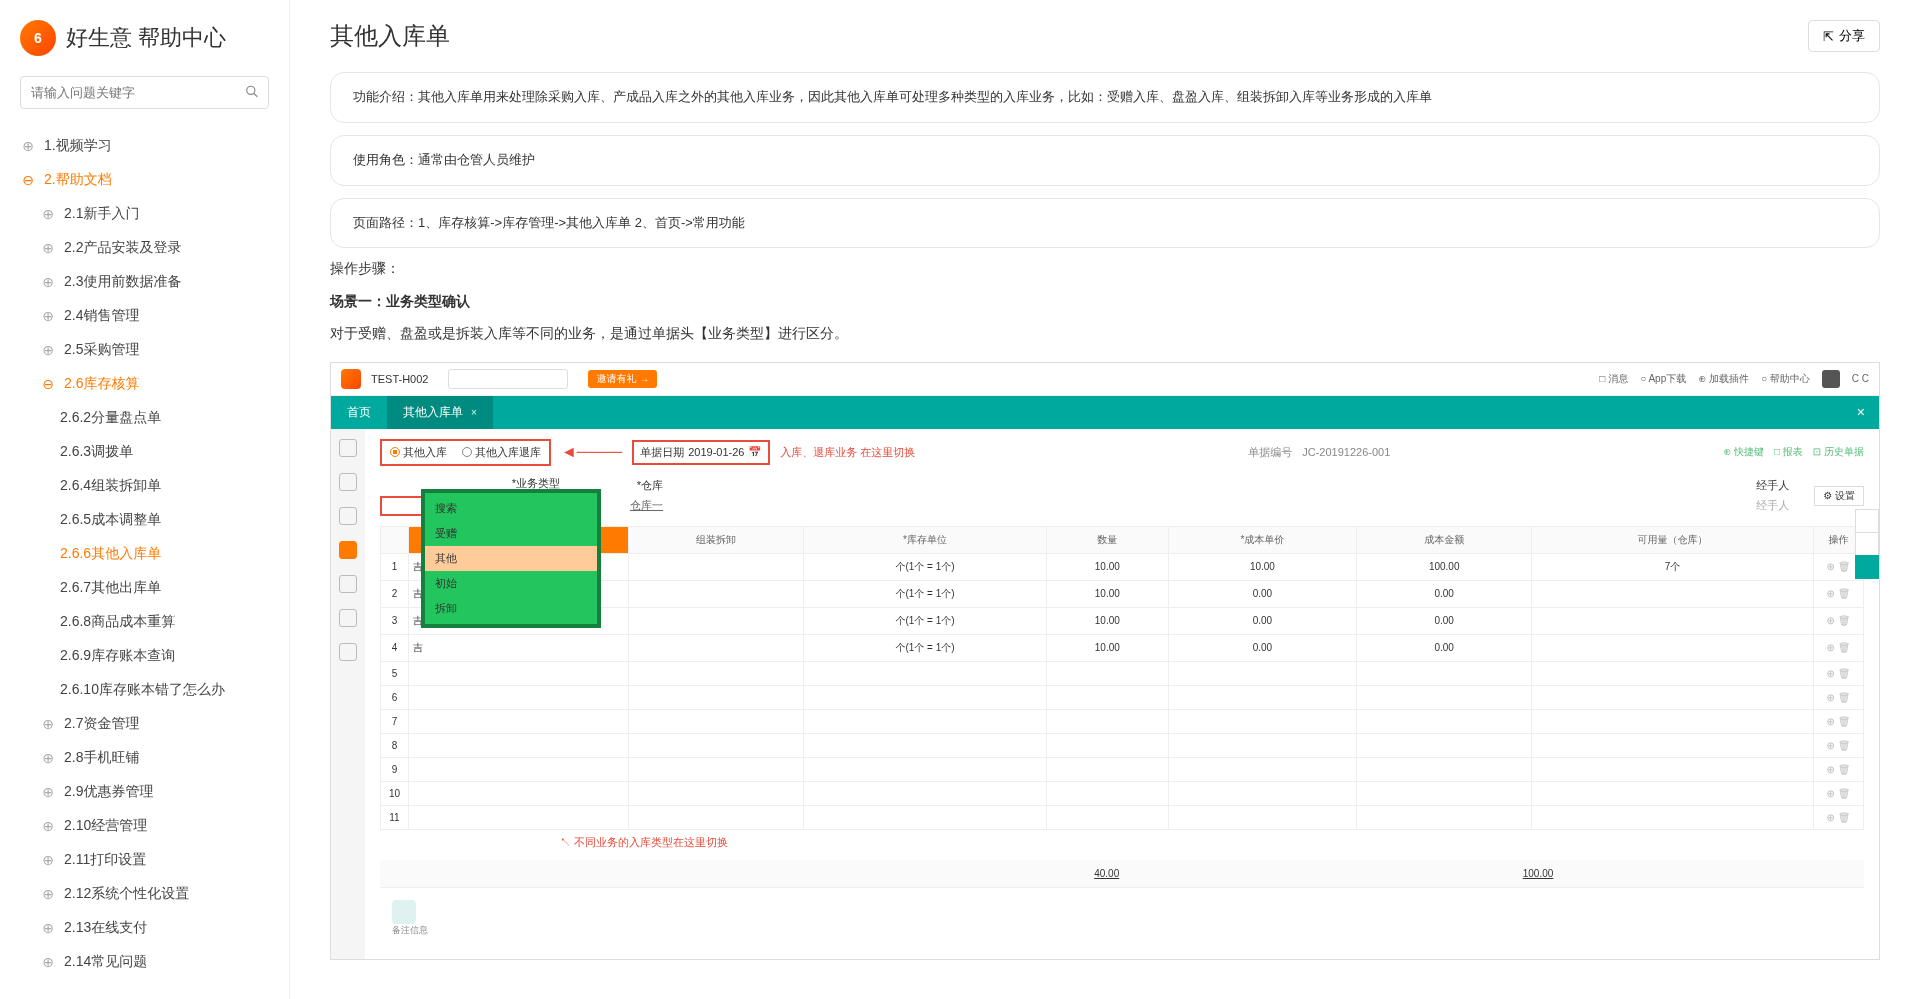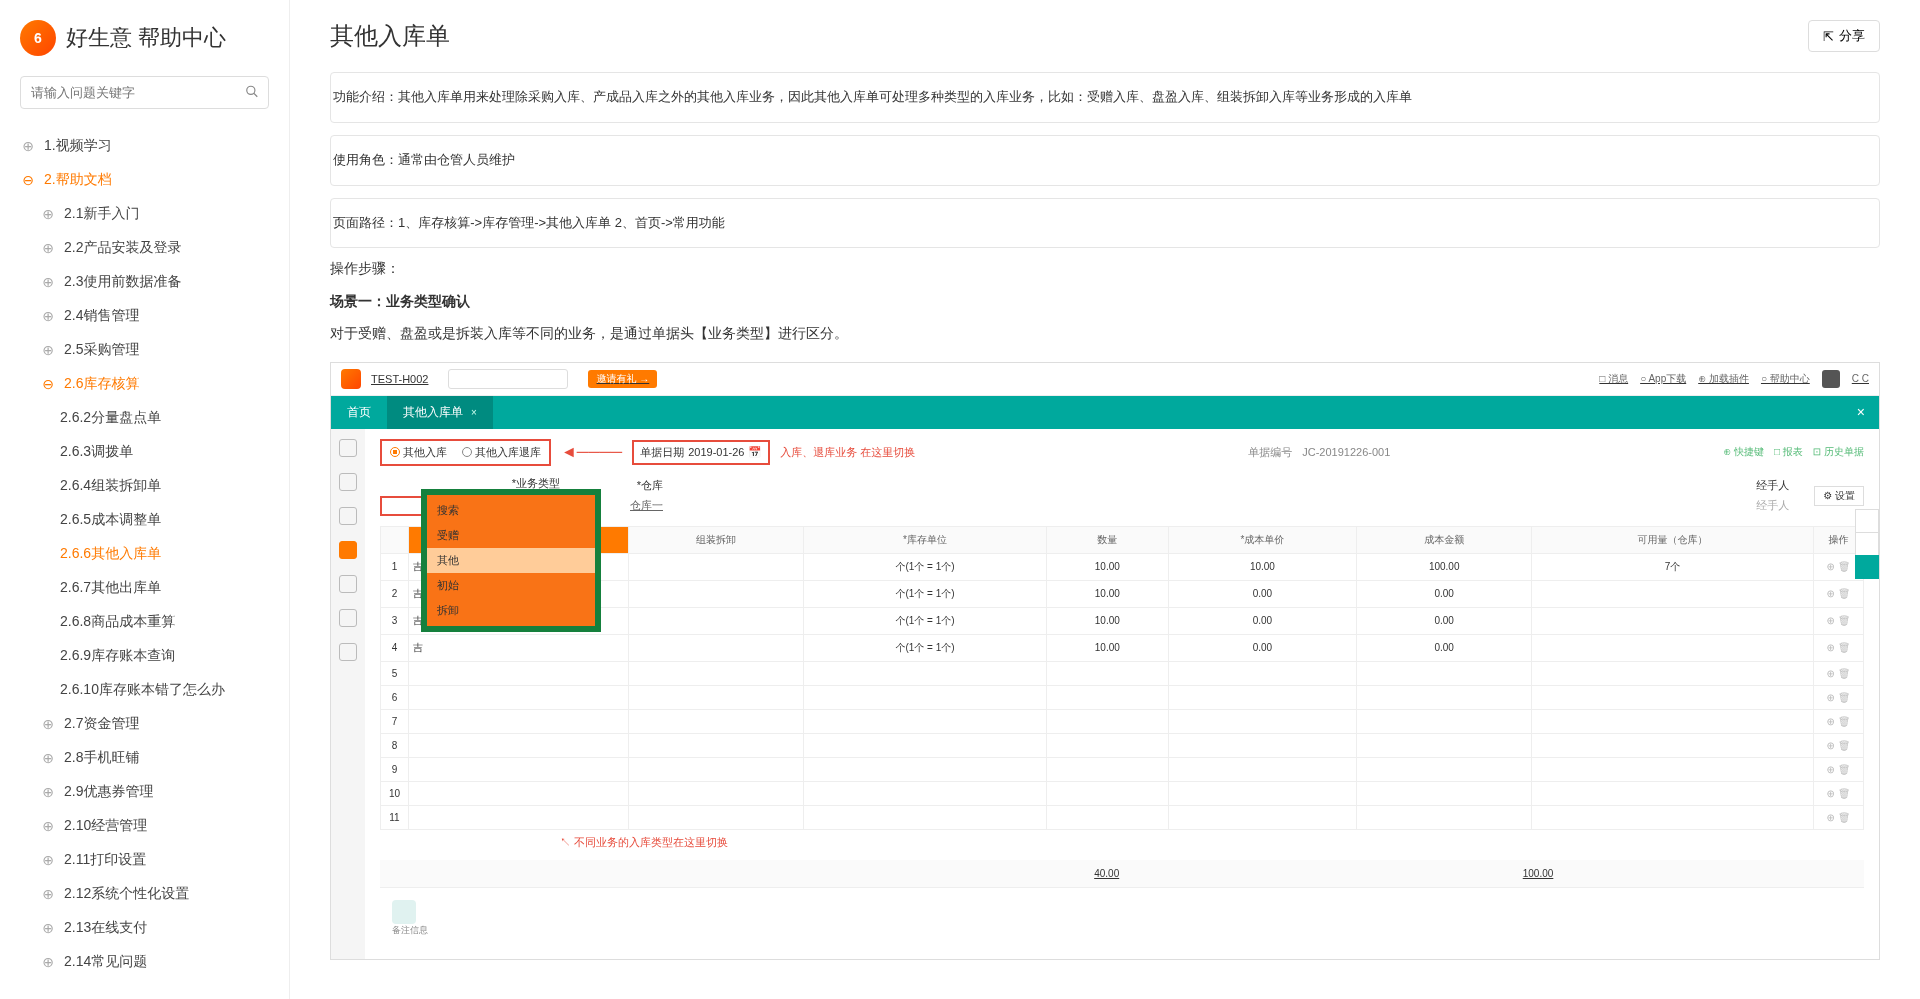--- a/index.html
+++ b/index.html
@@ -15,28 +15,28 @@
 .nav-item { display: flex; align-items: center; padding: 8px 0; cursor: pointer; color: #444; }
 .nav-item.active { color: #ff7a00; }
 .nav-item.sub1 { padding-left: 20px; }
 .nav-item.sub2 { padding-left: 40px; }
 .expand-icon { width: 16px; height: 16px; display: inline-flex; align-items: center; justify-content: center; margin-right: 8px; font-size: 14px; color: #aaa; }
 .expand-icon.minus { color: #ff7a00; }
 .main { flex: 1; padding: 20px 40px; position: relative; }
 .page-header { display: flex; justify-content: space-between; align-items: center; margin-bottom: 20px; }
 .page-title { font-size: 24px; font-weight: 500; }
 .share-btn { padding: 6px 14px; border: 1px solid #ddd; border-radius: 4px; background: #fff; cursor: pointer; font-size: 13px; display: flex; align-items: center; gap: 5px; }
-.info-box { border: 1px solid #e5e5e5; border-radius: 4px; padding: 14px 2px; margin-bottom: 12px; font-size: 13px; line-height: 1.6; }
+.info-box { border: 1px solid #e5e5e5; border-radius: 14px; padding: 14px 22px; margin-bottom: 12px; font-size: 13px; line-height: 1.6; }
 .info-label { font-weight: 500; }
 .content-section { margin-top: 4px; }
 .section-label { font-size: 14px; margin-bottom: 15px; }
 .scene-title { font-weight: bold; margin: 15px 0 10px; }
 .scene-desc { margin-bottom: 15px; line-height: 1.8; }
 .screenshot-box { border: 1px solid #ddd; margin: 15px 0; background: #f9f9f9; position: relative; }
-.ss-topbar { background: #fff; padding: 6px 10px; display: flex; align-items: center; border-bottom: 1px solid #eee; font-size: 11px; text-decoration: underline; }
+.ss-topbar { background: #fff; padding: 6px 10px; display: flex; align-items: center; border-bottom: 1px solid #eee; font-size: 11px; }
 .ss-logo { width: 20px; height: 20px; background: linear-gradient(135deg,#ff7a00,#ff4500); border-radius: 4px; margin-right: 10px; }
 .ss-brand { color: #333; margin-right: 20px; }
 .ss-search { width: 120px; height: 20px; border: 1px solid #ddd; border-radius: 3px; }
 .ss-gift { margin-left: 20px; background: #ff7a00; color: #fff; padding: 2px 8px; border-radius: 3px; font-size: 10px; }
 .ss-toplinks { margin-left: auto; display: flex; gap: 12px; color: #666; font-size: 10px; align-items: center; text-align: right; }
 .ss-avatar { width: 18px; height: 18px; background: #555; border-radius: 3px; }
 .ss-tabs { background: #00a99d; display: flex; }
 .ss-tab { padding: 8px 16px; color: #fff; font-size: 12px; position: relative; }
 .ss-tab.active { background: #008b80; }
 .ss-close { margin-left: 8px; color: #cfe; font-size: 10px; }
@@ -49,21 +49,21 @@
 .ss-radio-group { border: 2px solid #e74c3c; padding: 4px 8px; display: flex; gap: 15px; }
 .ss-radio { display: flex; align-items: center; gap: 3px; }
 .ss-radio-dot { width: 10px; height: 10px; border: 1px solid #888; border-radius: 50%; }
 .ss-radio-dot.checked { border-color: #ff7a00; background: radial-gradient(circle,#ff7a00 40%,#fff 45%); }
 .ss-date { border: 2px solid #e74c3c; padding: 3px 6px; display: flex; align-items: center; gap: 4px; }
 .ss-annotation { color: #e74c3c; font-size: 11px; }
 .ss-right-links { margin-left: auto; display: flex; gap: 10px; color: #5b7; font-size: 10px; }
 .ss-field { display: flex; align-items: flex-end; gap: 5px; flex-direction: column; }
 .ss-input { border: 1px solid #ddd; min-width: 80px; height: 20px; }
 .ss-input.highlighted { border: 2px solid #e74c3c; }
-.ss-dropdown { position: absolute; left: 56px; top: 60px; width: 180px; background: #f97316; border: 6px solid #15803d; z-index: 10; font-size: 11px; padding: 3px 0; }
+.ss-dropdown { position: absolute; left: 56px; top: 60px; width: 180px; background: #22c55e; border: 4px solid #15803d; z-index: 10; font-size: 11px; padding: 3px 0; }
 .ss-dd-item { padding: 5px 10px; }
 .ss-dd-item.selected { background: #ffcc99; }
 .ss-table { width: 100%; border-collapse: collapse; font-size: 10px; margin-top: 8px; }
 .ss-table th { background: #fafafa; padding: 6px 4px; border: 1px solid #eee; font-weight: normal; color: #666; }
 .ss-table td { padding: 6px 4px; border: 1px solid #eee; text-align: center; }
 .ss-table td.left { text-align: left; }
 .ss-totals { display: flex; padding: 8px; font-size: 10px; justify-content: space-around; background: #fafafa; text-decoration: underline; }
 .ss-remark-area { display: flex; align-items: center; padding: 12px; border-top: 1px solid #eee; font-size: 11px; gap:10px; }
 .ss-remark-icon { width: 24px; height: 24px; background: #e0f2f0; border-radius: 4px; }
 .ss-remark-input { flex: 1; border: 1px solid #eee; height: 24px; padding: 0 8px; color: #aaa; }

